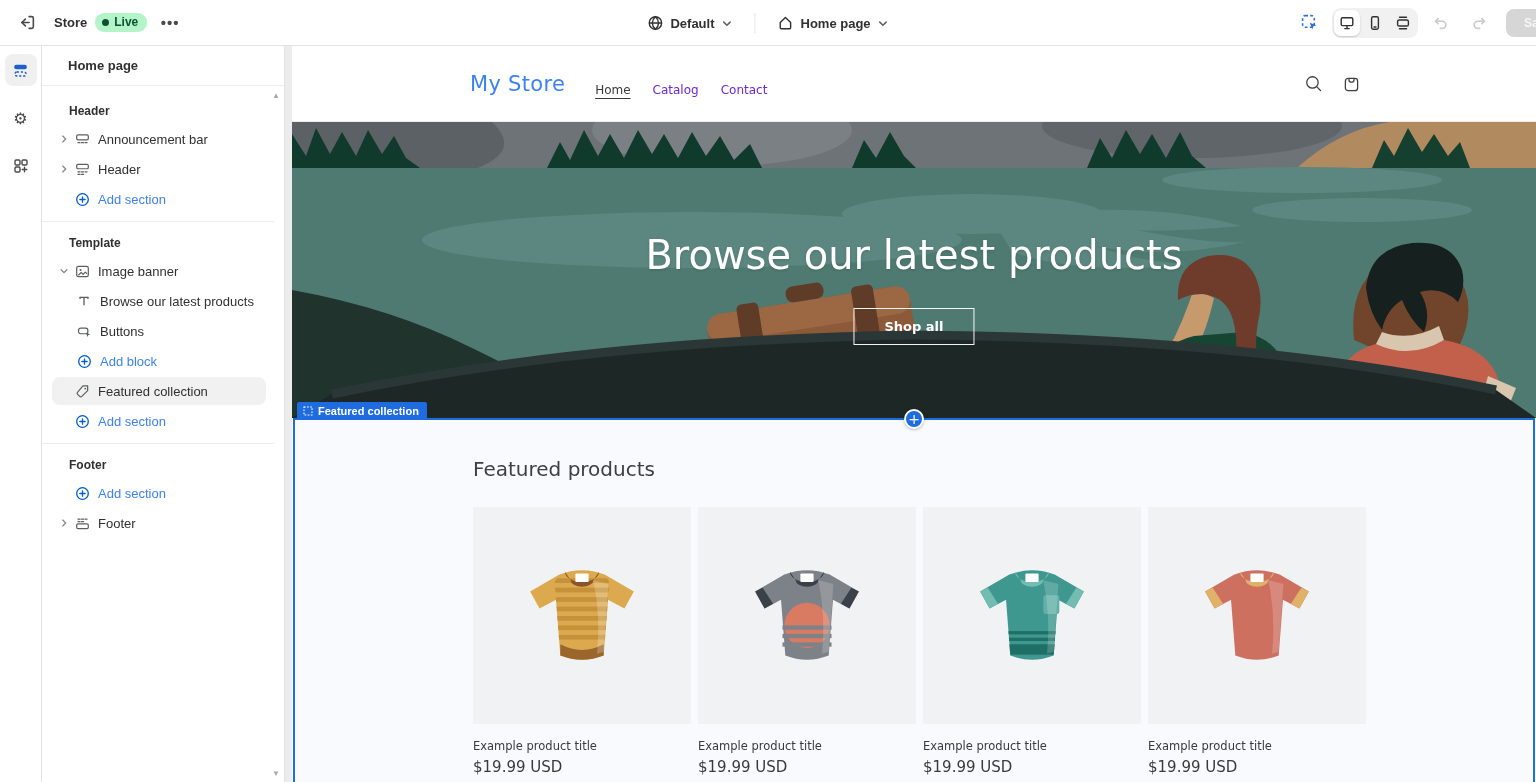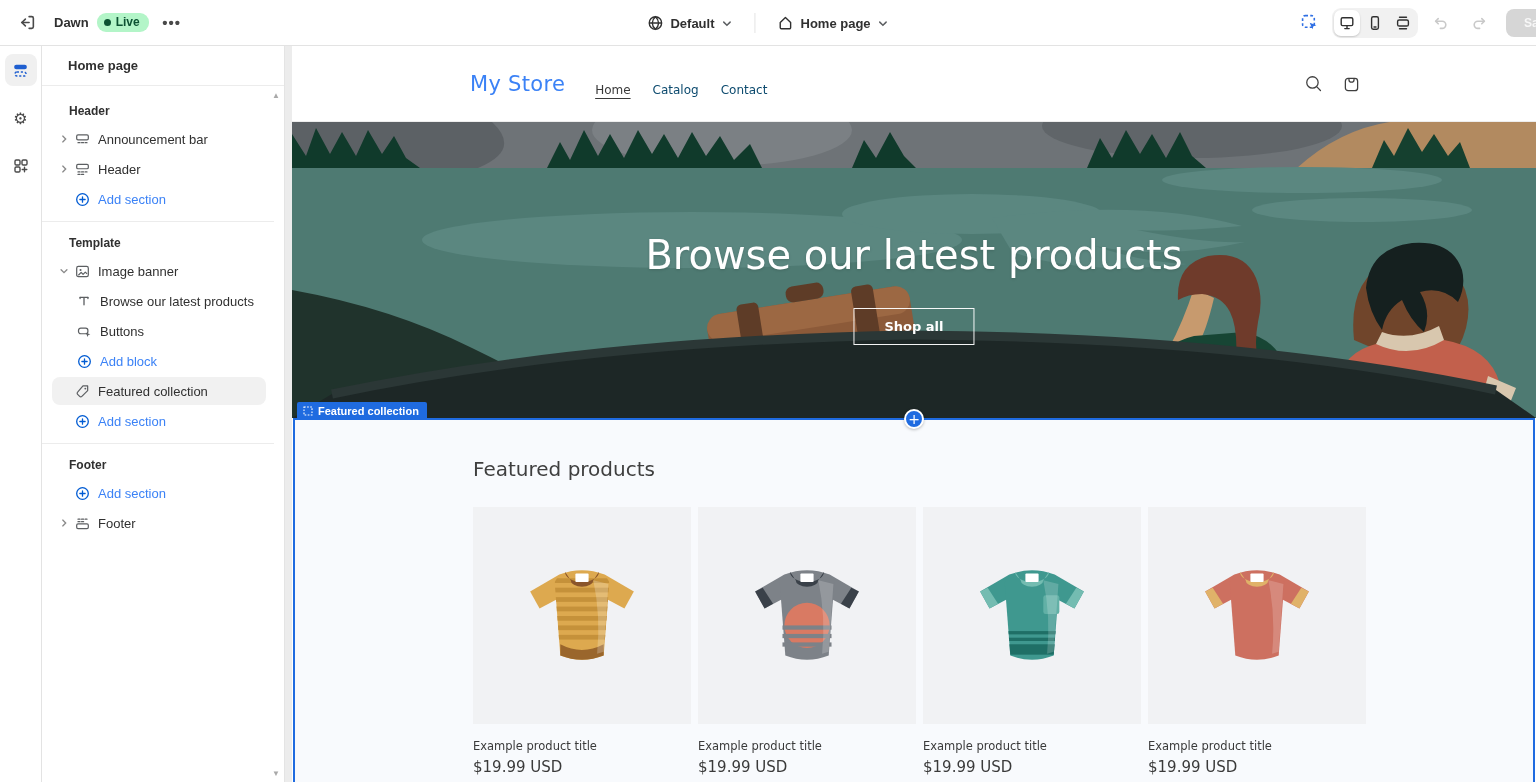--- a/index.html
+++ b/index.html
@@ -65,21 +65,21 @@
 
   .gutter { position:absolute; left:285px; top:46px; width:7px; bottom:0; background:#ececec; }
 
   
   .preview { position:absolute; left:292px; top:46px; right:0; bottom:0; background:#fff;
              overflow:hidden; font-family:"DejaVu Sans", sans-serif; }
   .store-header { height:76px; display:flex; align-items:center; padding:0 174px 0 178px;
                   background:#fff; border-bottom:1px solid #ededed; }
   .store-name { font-size:21px; color:#3b82f6; letter-spacing:.3px; cursor:pointer; }
   .store-nav { display:flex; gap:22px; margin-left:30px; font-size:12px; color:#4d4d4d;margin-top:12px; }
-  .store-nav a { color:#0c4a6e; text-decoration:none; cursor:pointer; }
+  .store-nav a { color:#6d28d9; text-decoration:none; cursor:pointer; }
   .store-nav a.current { text-decoration:underline; text-underline-offset:4px; color:#3a3a3a; }
   .header-icons { margin-left:auto; display:flex; gap:16px; color:#3f3f3f; }
   .header-icons .hi { width:22px; height:22px; display:flex; align-items:center;
                       justify-content:center; cursor:pointer; }
 
   .hero { position:relative; height:296px; overflow:hidden; }
   .hero svg.scene { position:absolute; inset:0; width:100%; height:100%; }
   .hero-heading { position:absolute; left:0; right:0; top:110px; text-align:center; color:#fff;
                   font-size:40px; font-weight:400; text-shadow:0 1px 3px rgba(0,0,0,.15); }
   .hero-cta { position:absolute; left:50%; top:186px; transform:translateX(-50%);
@@ -114,21 +114,21 @@
   <div class="tb-left">
     <button class="icon-btn">
       <span>
         <svg width="17" height="17" viewBox="0 0 16 16" fill="none" stroke="#4a4a4a" stroke-width="1.5" stroke-linecap="round" stroke-linejoin="round">
           <path d="M9.5 2.5h2.5a1.5 1.5 0 0 1 1.5 1.5v8a1.5 1.5 0 0 1-1.5 1.5H9.5"></path>
           <path d="M2.5 8h7"></path>
             <path d="M6 4.8 2.7 8 6 11.2"></path>
         </svg>
       </span>
     </button>
-    <span class="theme-name">Dawn</span>
+    <span class="theme-name">Store</span>
     <span class="live-badge">
       <span class="live-dot"></span>
       <span>Live</span>
     </span>
     <button class="icon-btn">
       <span class="more-dots">•••</span>
     </button>
   </div>
 
   <div class="tb-center">

